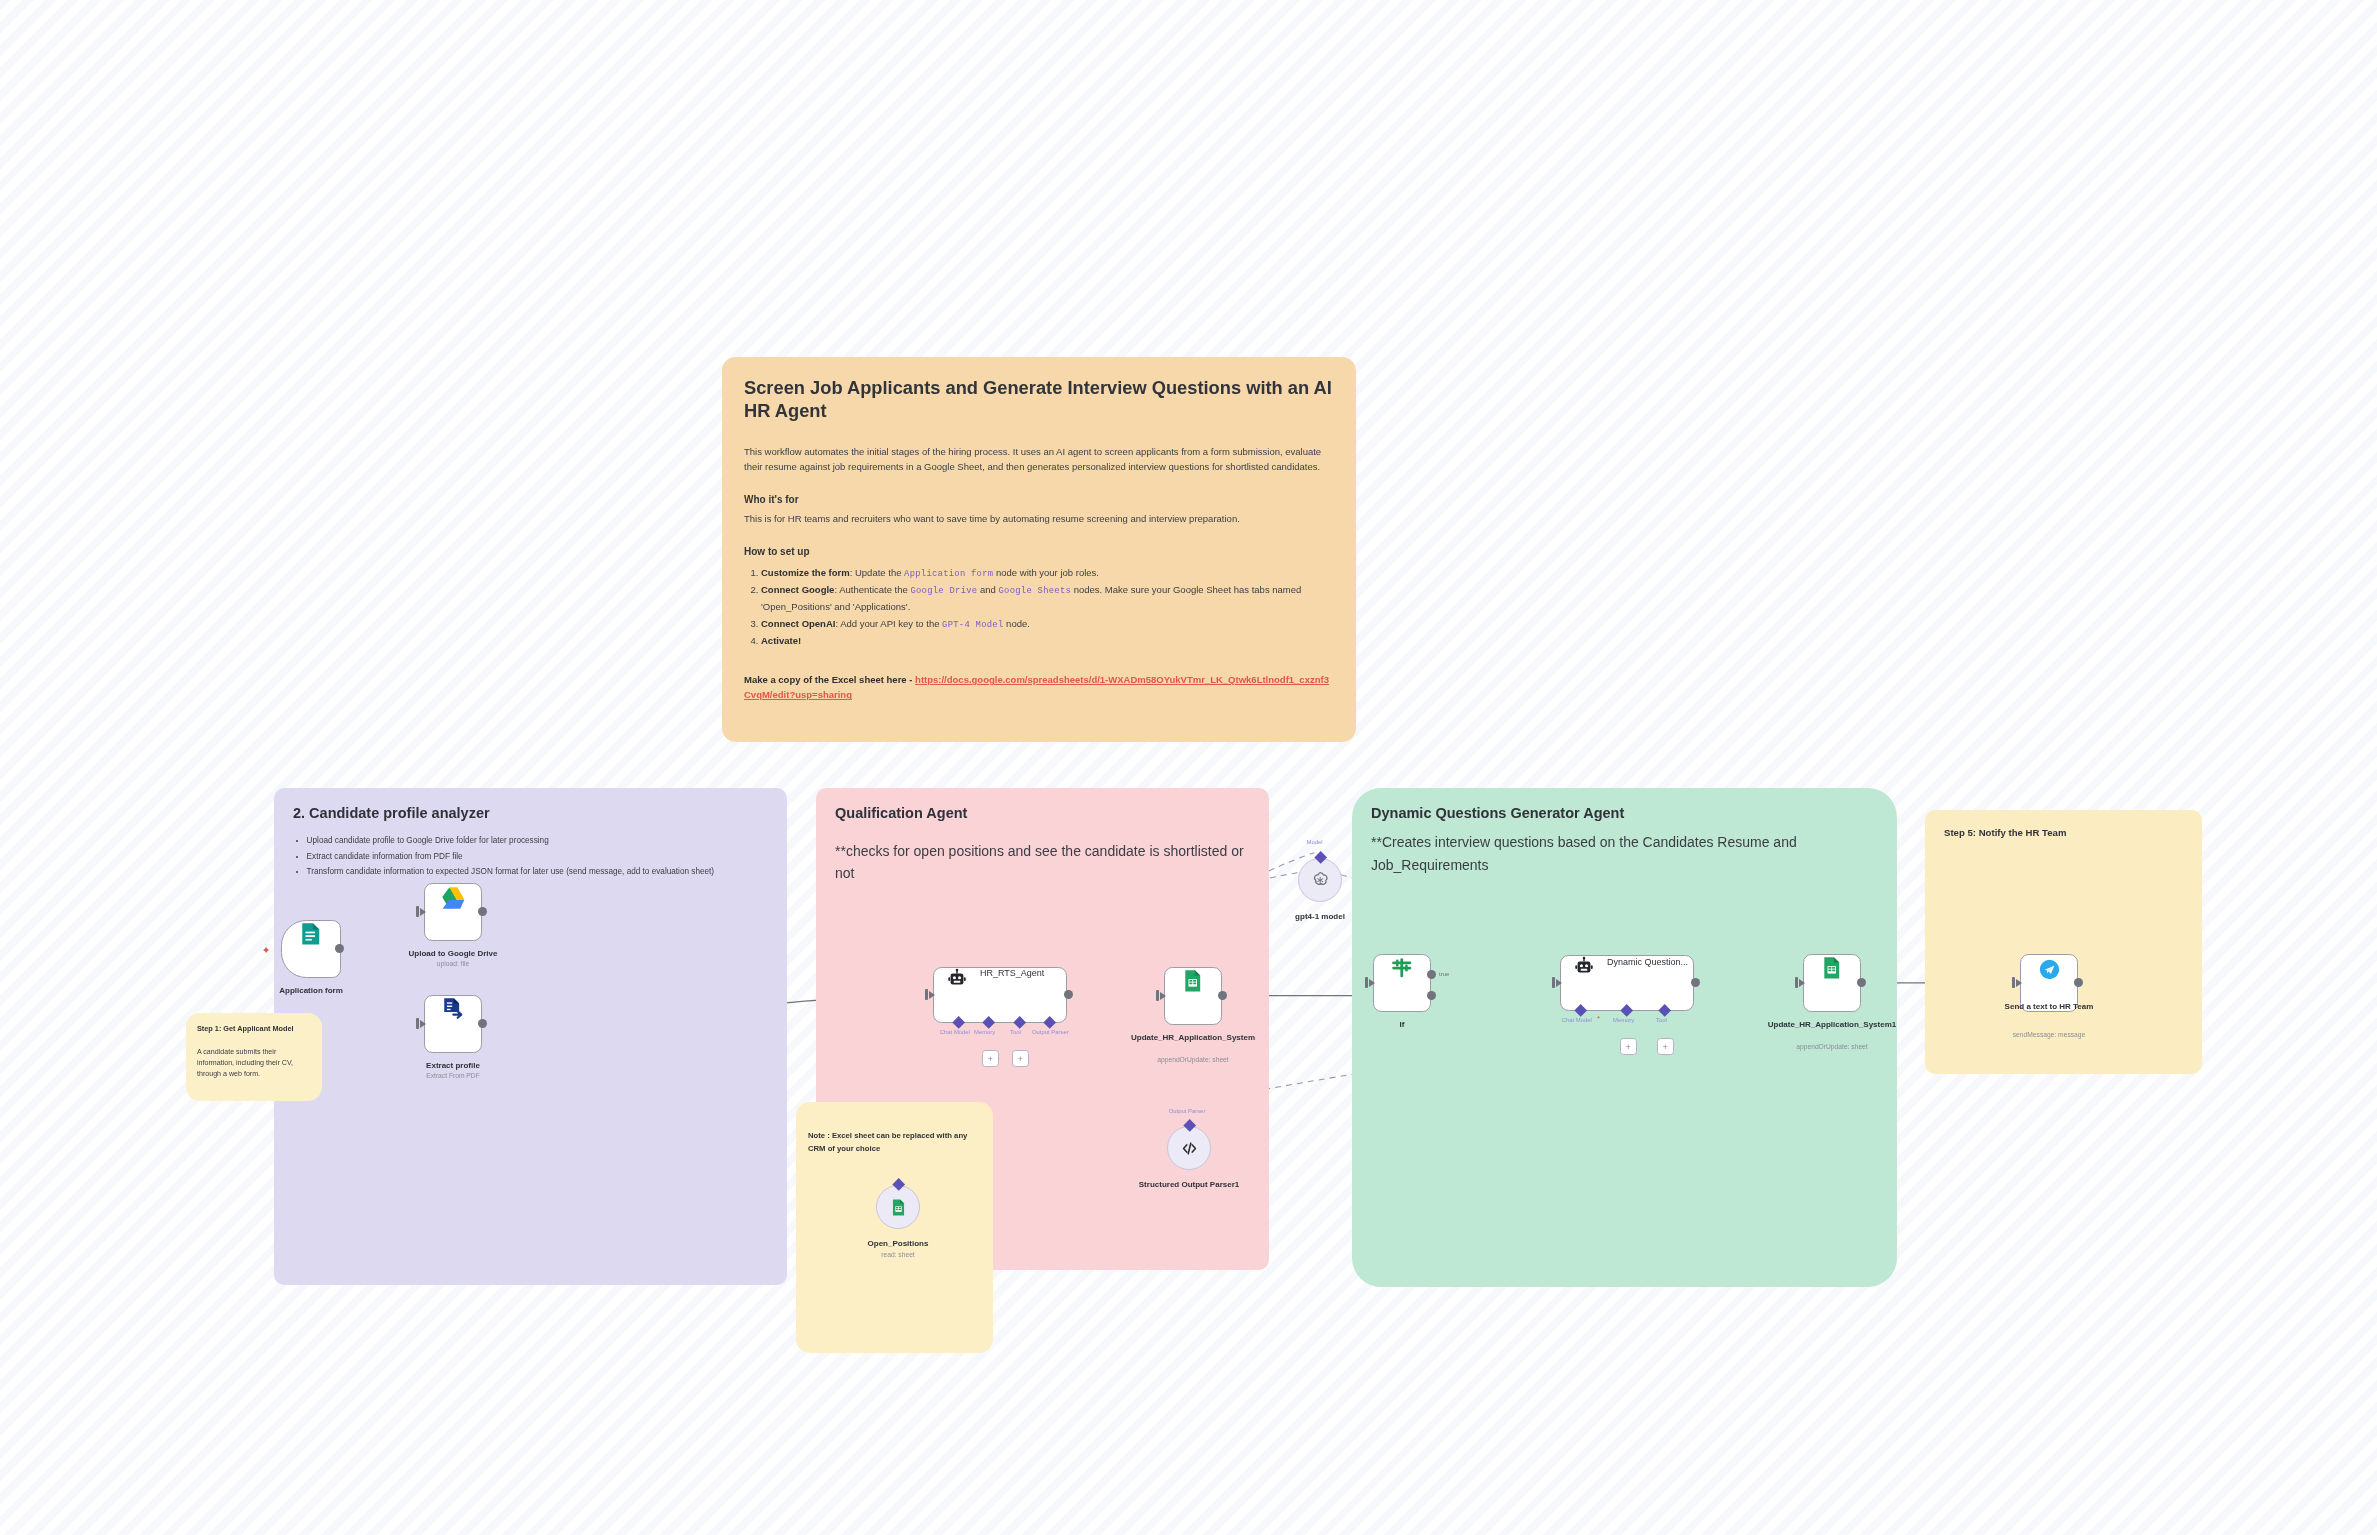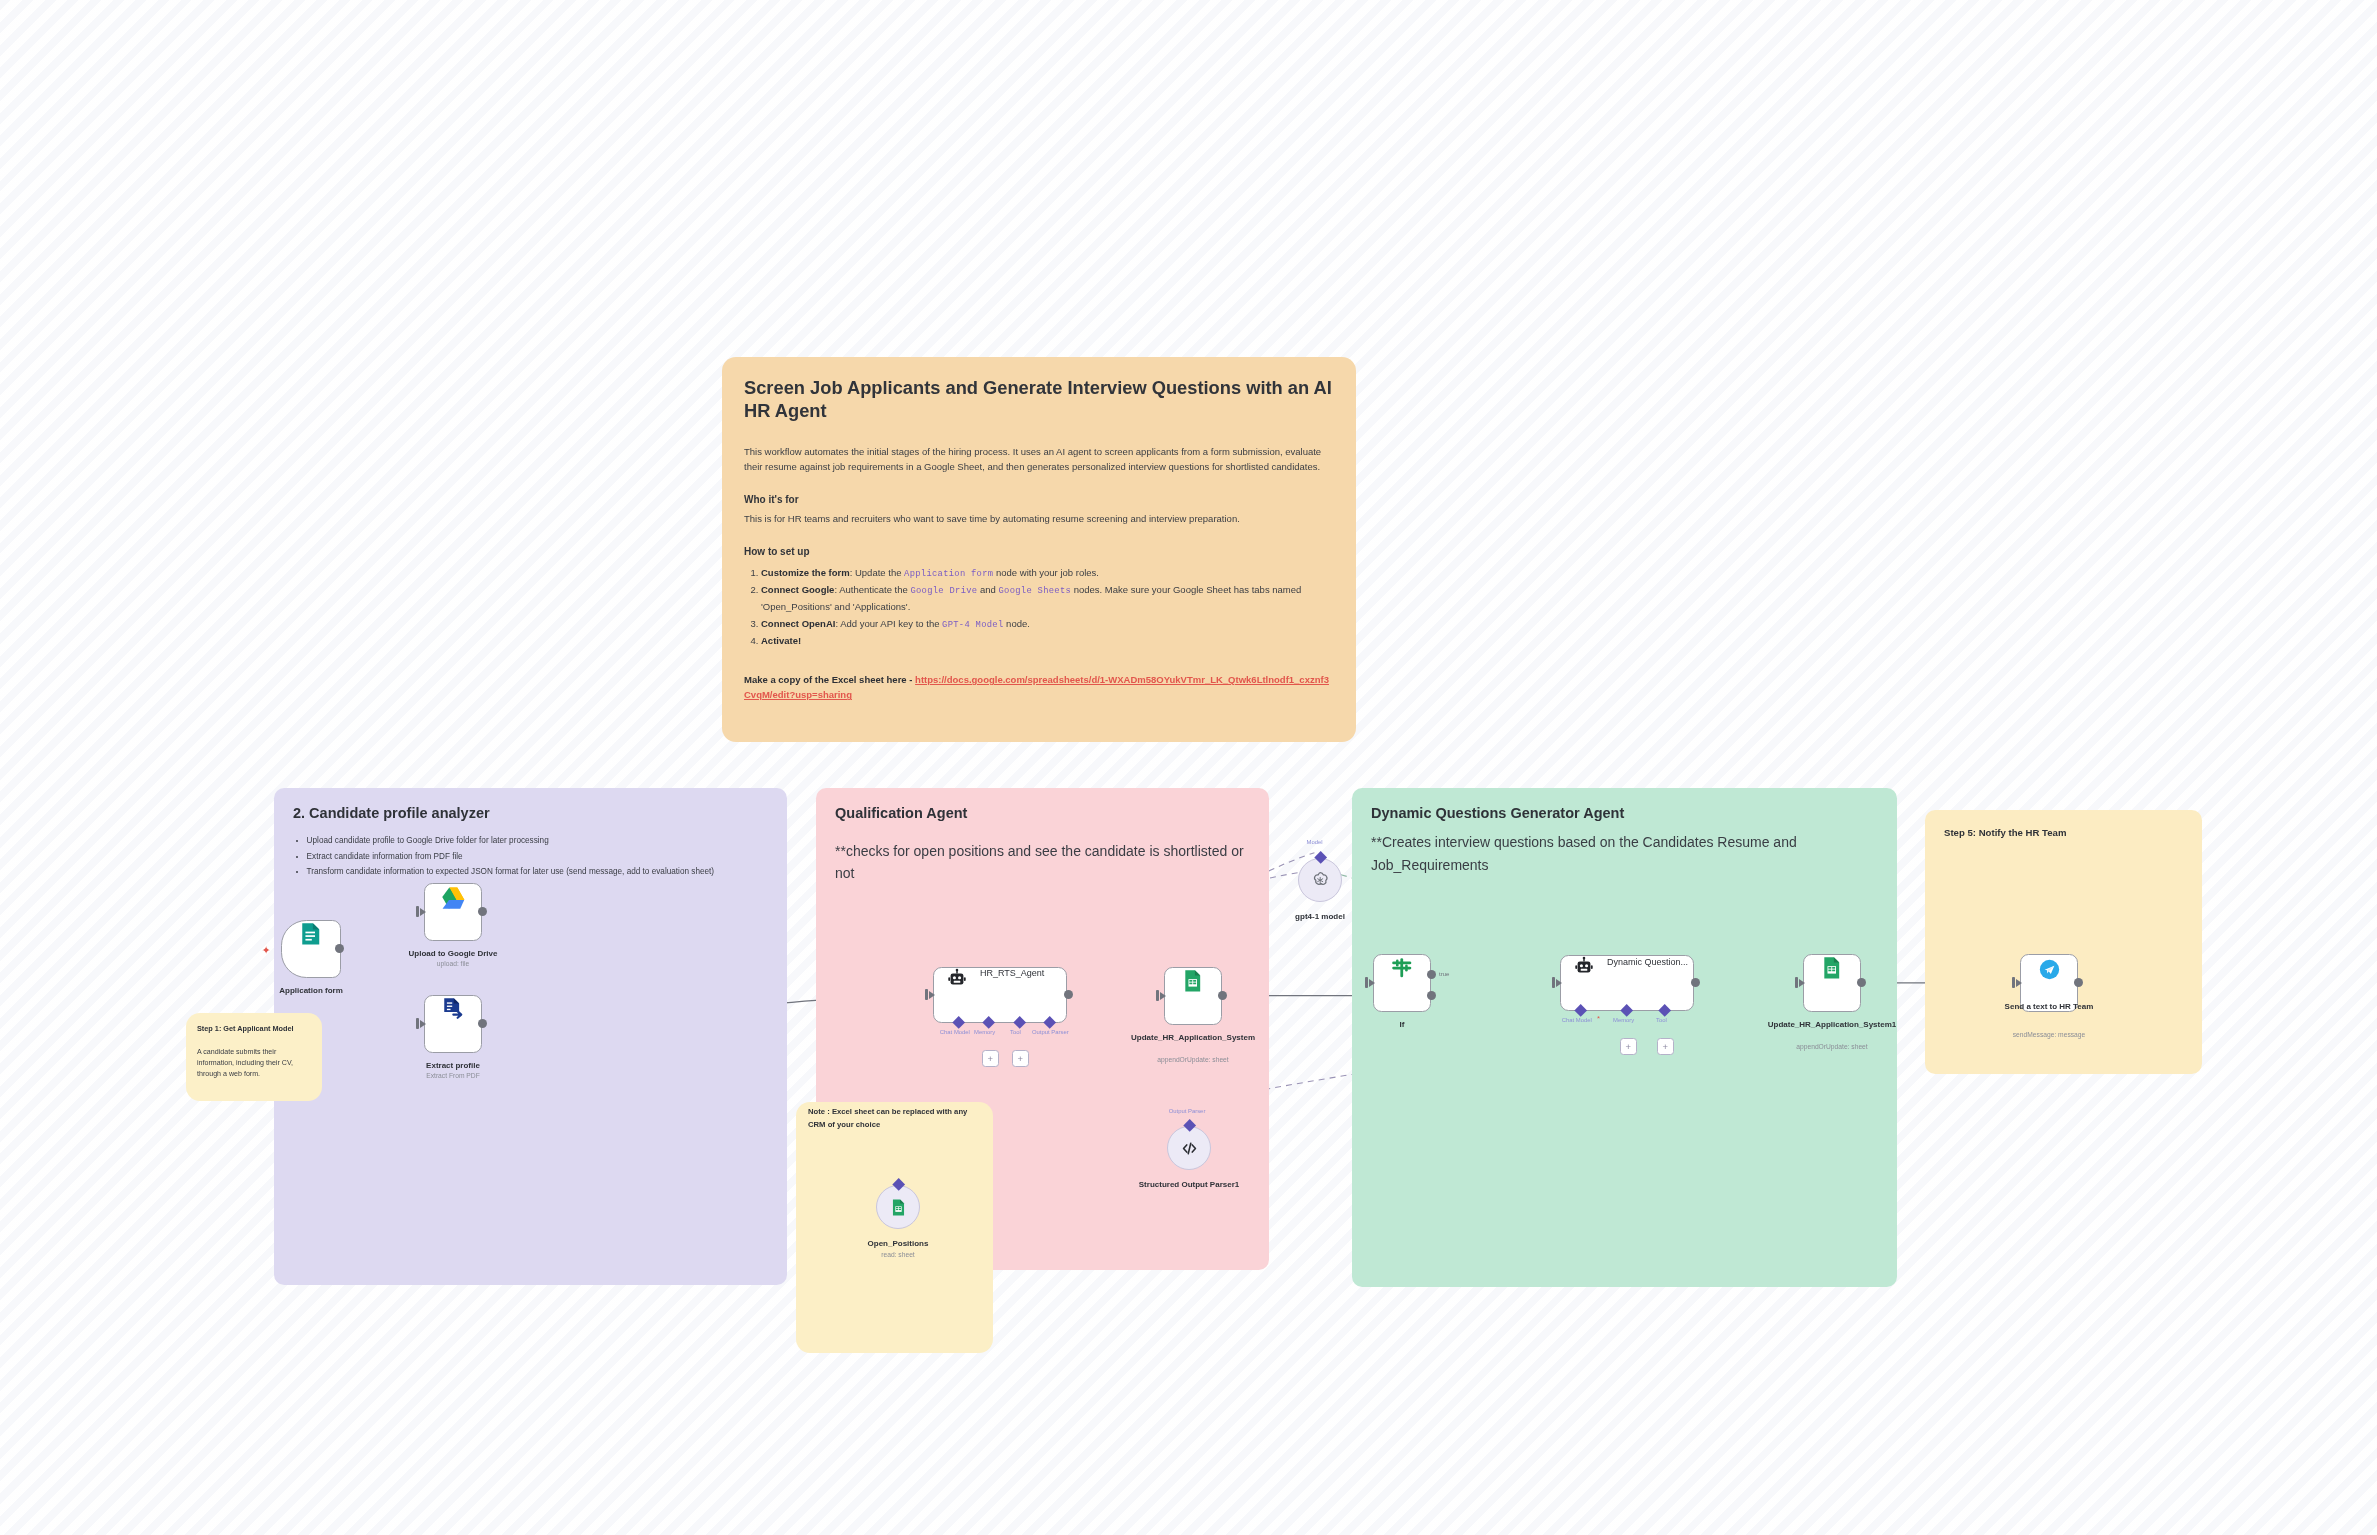--- a/index.html
+++ b/index.html
@@ -38,38 +38,38 @@
     font-family:"Liberation Mono", monospace;font-size:8.8px;
     color:#7a5cc4;background:transparent;letter-spacing:0.3px;
   }
   #intro-note b{color:#2c2f35;}
   .link-red{color:#e2564c;word-break:break-all;}
   #intro-note .copy-line{margin-top:22px;font-size:9.5px;line-height:1.6;font-weight:bold;color:#2c2f35;}
 
   
   #sec-candidate{left:274px;top:788px;width:513px;height:497px;background:#ddd9f1;padding:17px 19px;}
   #sec-qualification{left:816px;top:788px;width:453px;height:482px;background:#fad3d7;padding:17px 19px;}
-  #sec-dynamic{left:1352px;top:788px;width:545px;height:499px;background:#bfe8d4;padding:17px 19px;}
+  #sec-dynamic{left:1352px;top:788px;width:545px;height:499px;background:#bfe8d4;padding:17px 19px;border-radius:29px;}
   #sec-notify{left:1925px;top:810px;width:277px;height:264px;background:#fcecc2;padding:17px 19px;}
 
   #sec-candidate .panel-title{font-size:14.5px;margin-bottom:12px;}
   #sec-qualification .panel-title{font-size:14.5px;margin-bottom:19px;}
   #sec-dynamic .panel-title{font-size:14.5px;margin-bottom:10.2px;}
   #sec-notify .panel-title{font-size:9.6px;font-weight:bold;}
 
   #sec-candidate ul{margin:0;padding-left:13.6px;}
   #sec-candidate li{font-size:8.2px;line-height:1.9;color:#3a3d44;}
   .panel-note{font-size:14px;line-height:1.6;color:#3a3d44;}
 
   
   #note-step1{left:186px;top:1013px;width:136px;height:88px;background:#fcf0c8;padding:11px 11px;}
   #note-step1 .t{font-size:7.3px;font-weight:bold;color:#2f3238;}
   #note-step1 .b{font-size:7.1px;line-height:1.6;color:#3a3d44;margin-top:13.6px;}
 
-  #note-crm{left:796px;top:1102px;width:197px;height:251px;background:#fcefc6;padding:4px 12px;}
+  #note-crm{left:796px;top:1102px;width:197px;height:251px;background:#fcefc6;padding:28px 12px;}
   #note-crm .t{font-size:7.7px;font-weight:bold;line-height:1.65;color:#2f3238;}
 
   
   .node{position:absolute;}
   .node-box{
     width:58px;height:58px;background:#fff;border:1.4px solid #9b9da6;
     border-radius:8.5px;display:flex;align-items:flex-start;justify-content:center;
     box-sizing:border-box;
   }
   .node-box.trigger{border-radius:25.5px 8.5px 8.5px 25.5px;width:60px;}

